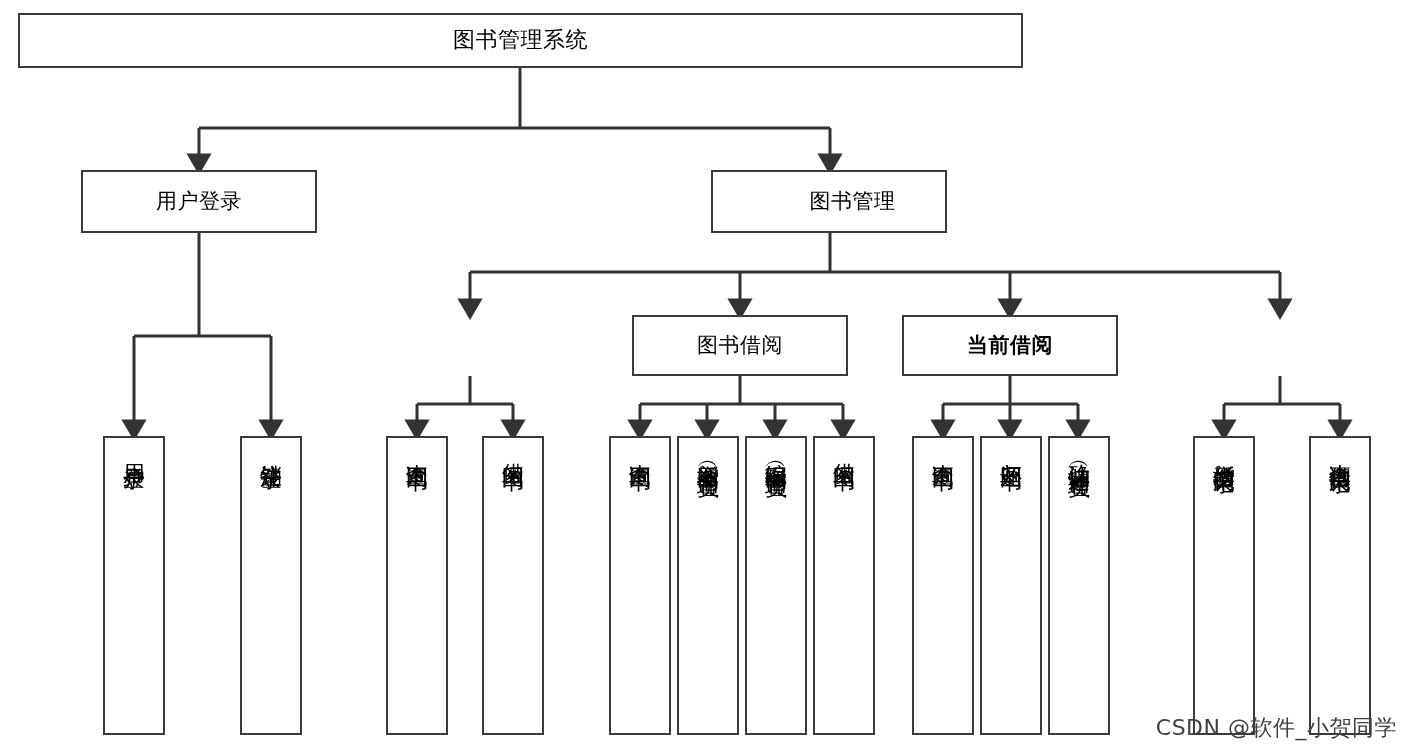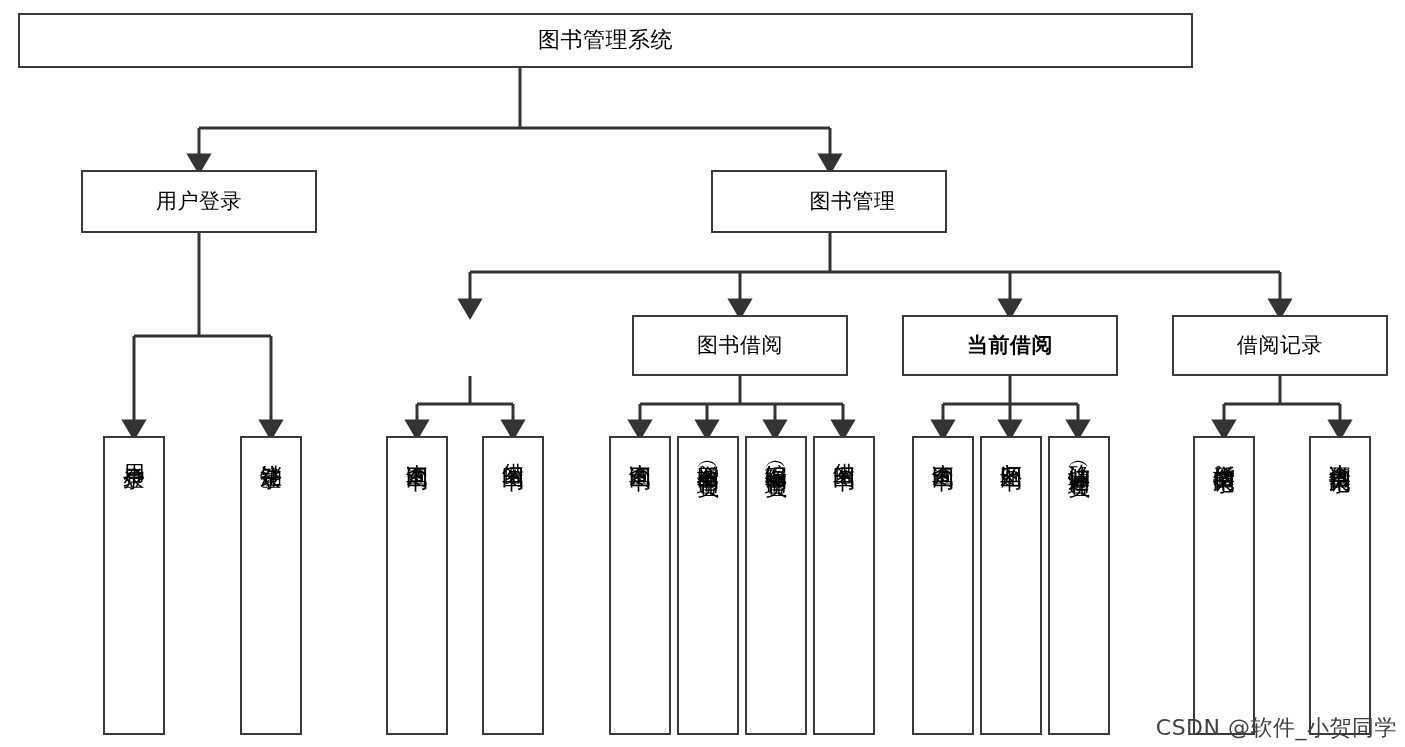--- a/index.html
+++ b/index.html
@@ -122,44 +122,41 @@
       <path d="M1010,404 L1010,426" marker-end="url(#arrow)"></path>
       <path d="M1078,404 L1078,426" marker-end="url(#arrow)"></path>
 
       <path d="M1280,376 L1280,404"></path>
       <path d="M1224,404 L1340,404"></path>
       <path d="M1224,404 L1224,426" marker-end="url(#arrow)"></path>
       <path d="M1340,404 L1340,426" marker-end="url(#arrow)"></path>
     </g>
   </svg>
 
-  <div class="node root horiz" style="left:18px; top:13px; width:1175px; height:55px;">
+  <div class="node root horiz" style="left:18px; top:13px; width:1005px; height:55px;">
     <span class="label">图书管理系统</span>
   </div>
 
   <div class="node horiz" style="left:81px; top:170px; width:236px; height:63px;">
     <span class="label">用户登录</span>
   </div>
 
   <div class="node horiz" style="left:711px; top:170px; width:236px; height:63px;padding-left:47px;">
     <span class="label">图书管理</span>
   </div>
 
 
   <div class="node horiz" style="left:632px; top:315px; width:216px; height:61px;">
     <span class="label">图书借阅</span>
   </div>
 
   <div class="node horiz" style="left:902px; top:315px; width:216px; height:61px;font-weight:bold;">
     <span class="label">当前借阅</span>
   </div>
 
-  <div class="node horiz" style="left:1172px; top:315px; width:216px; height:61px;">
-    <span class="label">借阅记录</span>
-  </div>
 
   <div class="node leaf" style="left:103px; top:436px; width:62px; height:299px;">
     <span class="label">用户登录</span>
   </div>
 
   <div class="node leaf" style="left:240px; top:436px; width:62px; height:299px;">
     <span class="label">注销登录</span>
   </div>
 
   <div class="node leaf" style="left:386px; top:436px; width:62px; height:299px;">

